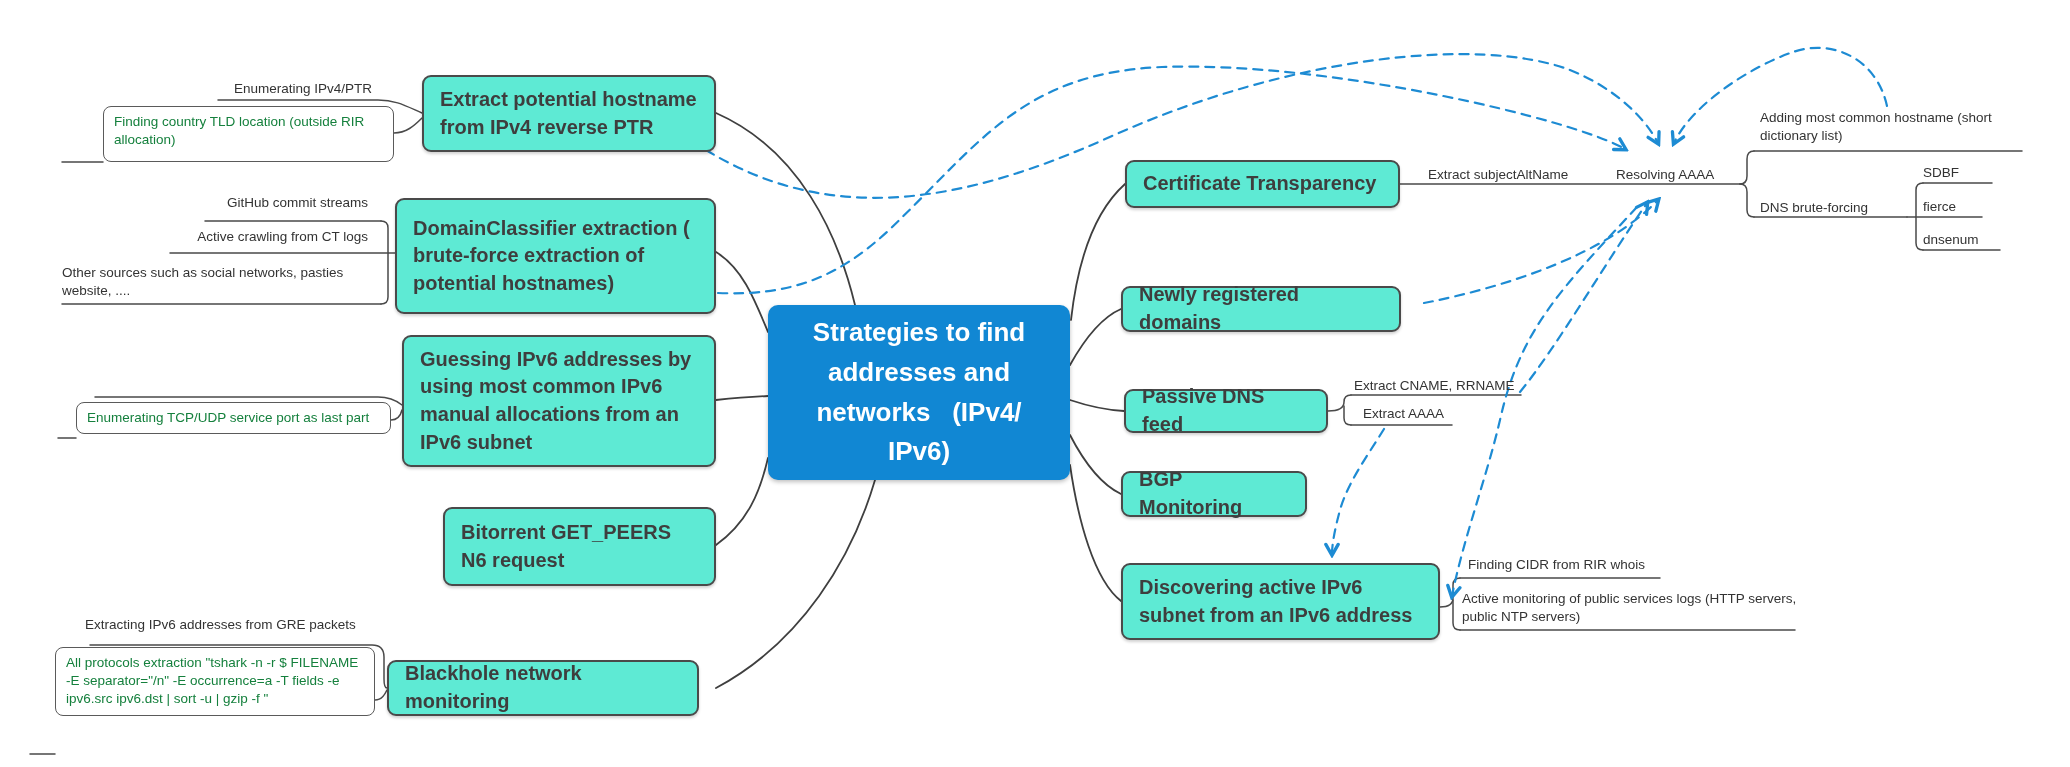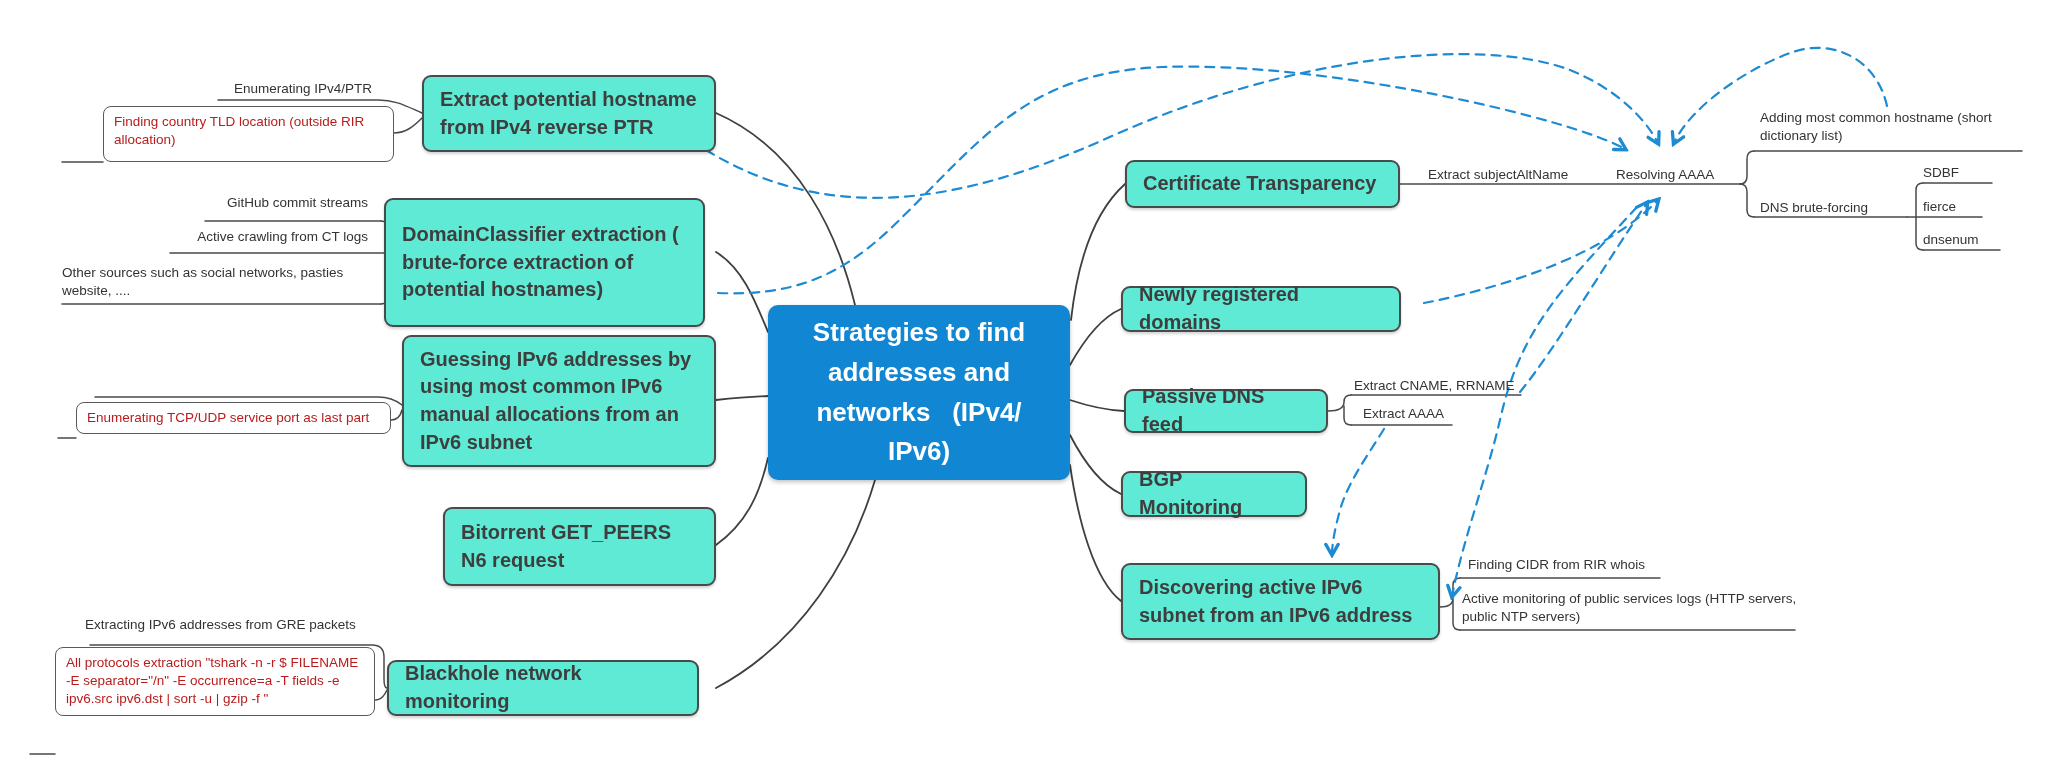--- a/index.html
+++ b/index.html
@@ -19,21 +19,21 @@
     position:absolute;box-sizing:border-box;border-radius:10px;
     color:#ffffff;font-weight:700;font-size:26px;line-height:1.52;
     display:flex;align-items:center;justify-content:center;text-align:center;
     white-space:pre-wrap;box-shadow:0 2px 4px rgba(0,0,0,0.25);
     padding:8px 8px;
   }
   .llabel{
     position:absolute;font-size:13.5px;color:#333333;line-height:1.35;
   }
   .lbox{
-    position:absolute;box-sizing:border-box;font-size:13.5px;color:#b91c1c;line-height:1.35;
+    position:absolute;box-sizing:border-box;font-size:13.5px;color:#15803d;line-height:1.35;
     border:1.5px solid #5a5a5a;border-radius:8px;padding:6px 10px;background:#ffffff;
   }
   .ralign{text-align:right;}
 </style>
 </head>
 <body>
 
 <div id="canvas">
 
   <svg id="links" width="2070" height="767" viewBox="0 0 2070 767">
@@ -101,21 +101,21 @@
   </svg>
 
   <div class="topic-center" style="left:768px;top:305px;width:302px;height:175px;background:#1187d3;">Strategies to find
 addresses and
 networks   (IPv4/
 IPv6)</div>
 
   <div class="topic" style="left:422px;top:75px;width:294px;height:77px;">
     <span>Extract potential hostname from IPv4 reverse PTR</span>
   </div>
-  <div class="topic" style="left:384px;top:198px;width:321px;height:129px;">
+  <div class="topic" style="left:395px;top:198px;width:321px;height:116px;">
     <span>DomainClassifier extraction ( brute-force extraction of potential hostnames)</span>
   </div>
   <div class="topic" style="left:402px;top:335px;width:314px;height:132px;">
     <span>Guessing IPv6 addresses by using most common IPv6 manual allocations from an IPv6 subnet</span>
   </div>
   <div class="topic" style="left:443px;top:507px;width:273px;height:79px;">
     <span>Bitorrent GET_PEERS N6 request</span>
   </div>
   <div class="topic" style="left:387px;top:660px;width:312px;height:56px;">
     <span>Blackhole network monitoring</span>

